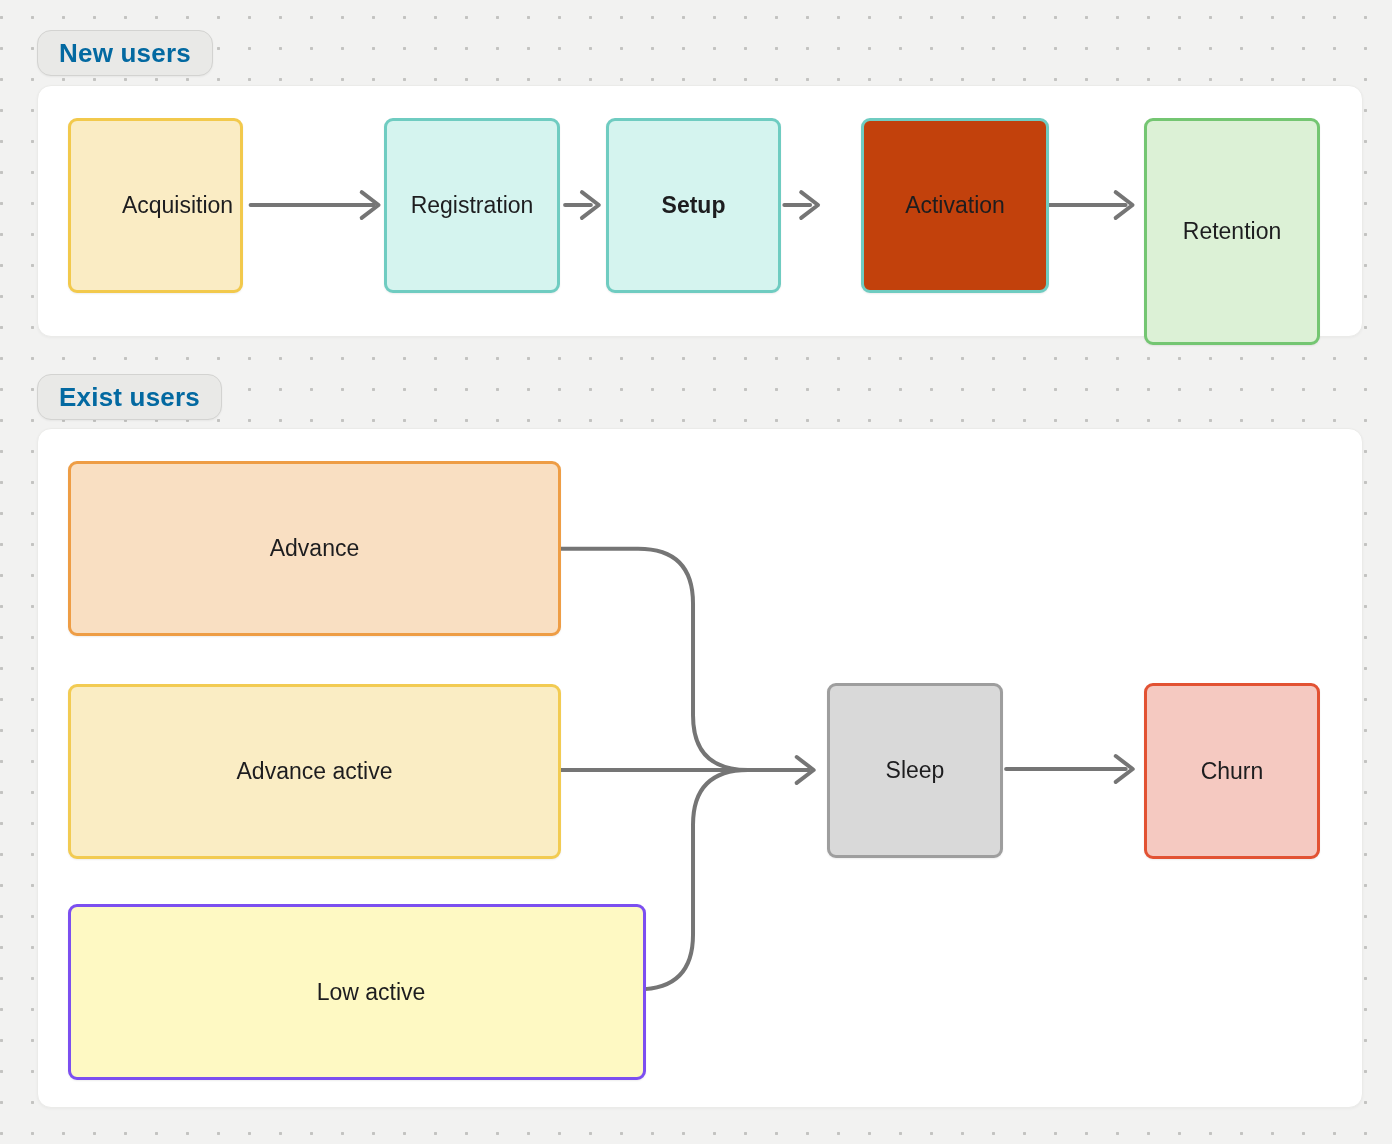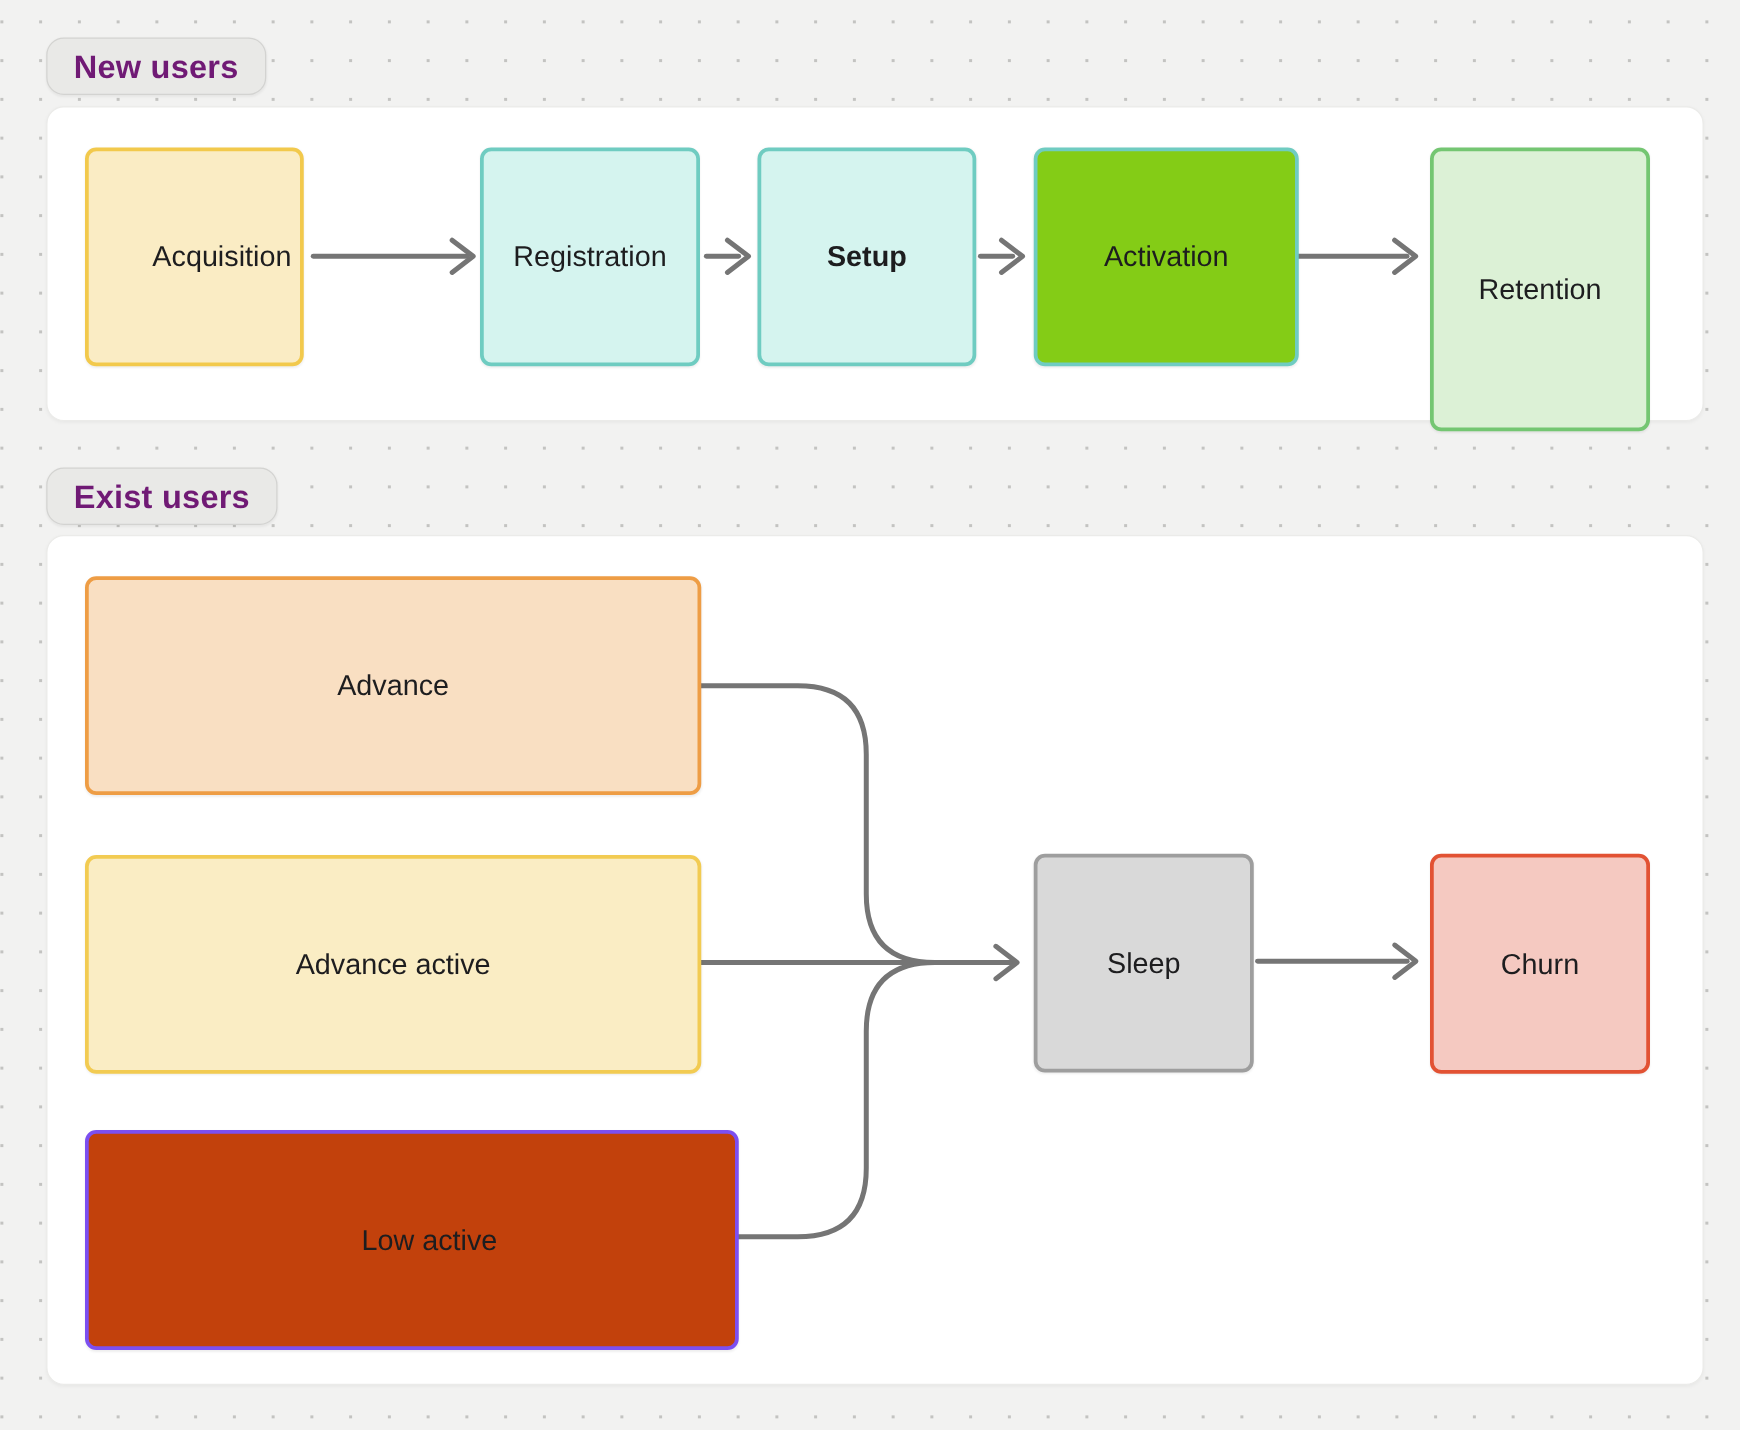--- a/index.html
+++ b/index.html
@@ -20,21 +20,21 @@
     position: absolute;
     display: inline-flex;
     align-items: center;
     height: 46px;
     padding: 0 21px;
     background: #e9e9e7;
     border: 1px solid #d3d3d1;
     border-radius: 14px;
     font-size: 26px;
     font-weight: 700;
-    color: #701a75;
+    color: #0369a1;
     letter-spacing: 0.2px;
     box-shadow: 0 1px 2px rgba(0,0,0,0.05);
     white-space: nowrap;
   }
 
   .frame-card {
     position: absolute;
     background: #ffffff;
     border: 1px solid #ebebe9;
     border-radius: 14px;
@@ -95,21 +95,21 @@
 
     <div class="node" style="left: 30px; top: 32px; width: 175px; height: 175px; background-color: rgb(250, 236, 196); border-color: rgb(242, 201, 76); padding-left: 44px;">
       <span>Acquisition</span>
     </div>
     <div class="node" style="left: 346px; top: 32px; width: 176px; height: 175px; background-color: rgb(213, 244, 239); border-color: rgb(111, 204, 193);">
       <span>Registration</span>
     </div>
     <div class="node" style="left: 568px; top: 32px; width: 175px; height: 175px; background-color: rgb(213, 244, 239); border-color: rgb(111, 204, 193); font-weight: bold;">
       <span>Setup</span>
     </div>
-    <div class="node" style="left: 789px; top: 32px; width: 212px; height: 175px; background-color: #84cc16; border-color: rgb(111, 204, 193);">
+    <div class="node" style="left: 823px; top: 32px; width: 188px; height: 175px; background-color: #c2410c; border-color: rgb(111, 204, 193);">
       <span>Activation</span>
     </div>
     <div class="node" style="left: 1106px; top: 32px; width: 176px; height: 227px; background-color: rgb(220, 241, 214); border-color: rgb(116, 198, 114);">
       <span>Retention</span>
     </div>
   </div>
 
   <div class="frame-label" style="left:37px; top:374px;">
     <span>Exist users</span>
   </div>
@@ -124,21 +124,21 @@
       <path d="M970 341 H1090"></path>
       <path d="M1080 328 L1097 341 L1080 354"></path>
     </svg>
 
     <div class="node" style="left: 30px; top: 32px; width: 493px; height: 175px; background-color: rgb(249, 223, 194); border-color: rgb(238, 157, 69);">
       <span>Advance</span>
     </div>
     <div class="node" style="left: 30px; top: 255px; width: 493px; height: 175px; background-color: rgb(250, 237, 196); border-color: rgb(242, 203, 82);">
       <span>Advance active</span>
     </div>
-    <div class="node" style="left: 30px; top: 475px; width: 523px; height: 176px; background-color: #c2410c; border-color: rgb(124, 79, 240); padding-left: 28px;">
+    <div class="node" style="left: 30px; top: 475px; width: 578px; height: 176px; background-color: #fef9c3; border-color: rgb(124, 79, 240); padding-left: 28px;">
       <span>Low active</span>
     </div>
     <div class="node" style="left: 789px; top: 254px; width: 176px; height: 175px; background-color: rgb(217, 217, 217); border-color: rgb(158, 158, 158);">
       <span>Sleep</span>
     </div>
     <div class="node" style="left: 1106px; top: 254px; width: 176px; height: 176px; background-color: rgb(245, 201, 193); border-color: rgb(226, 82, 51);">
       <span>Churn</span>
     </div>
   </div>
 

